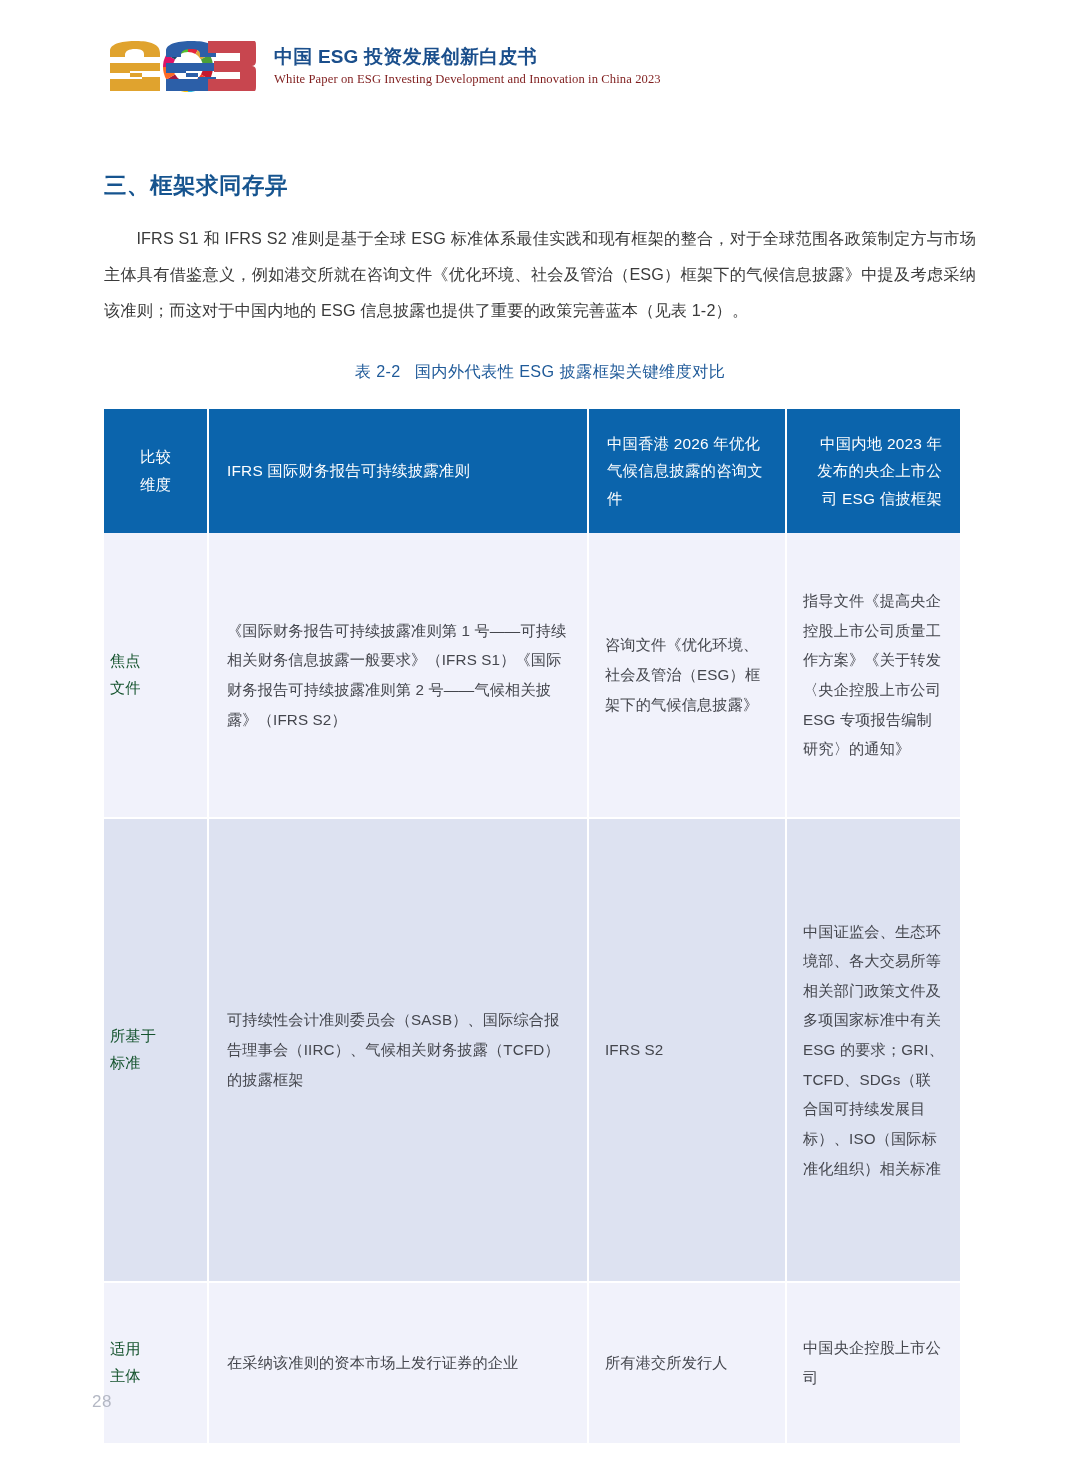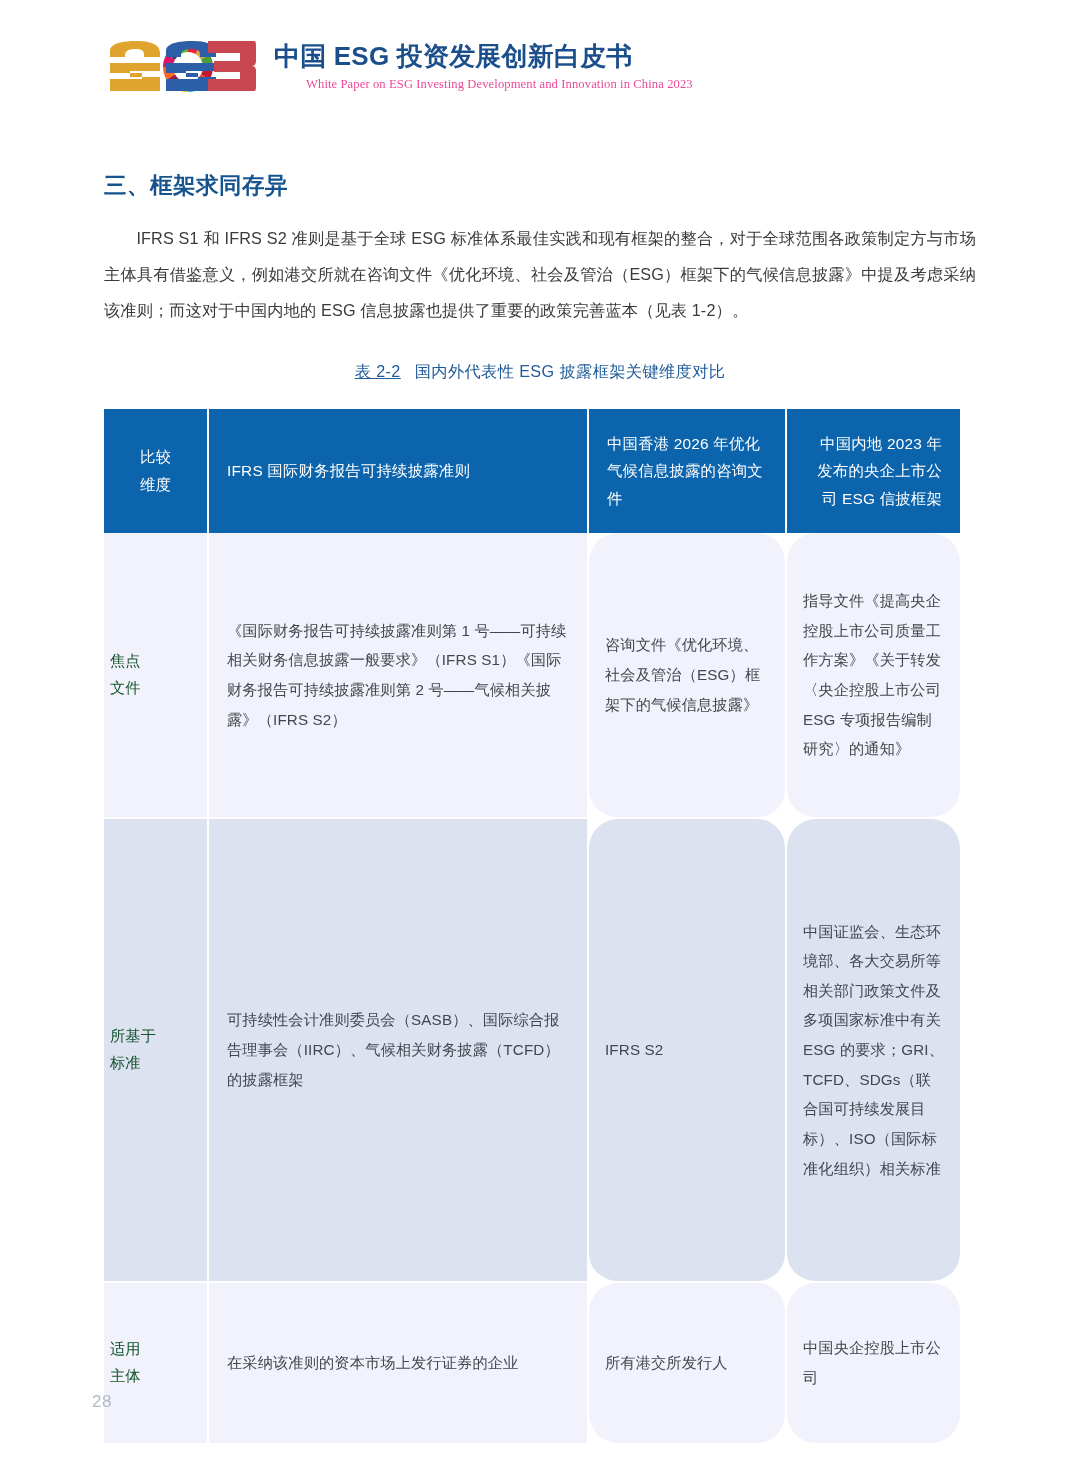--- a/index.html
+++ b/index.html
@@ -27,35 +27,34 @@
     flex: 0 0 152px;
     position: relative;
   }
   .logo-svg { display: block; }
 
   .header-titles {
     margin-left: 18px;
     padding-bottom: 2px;
   }
   .header-title-cn {
-    font-size: 26px;
+    font-size: 19px;
     font-weight: bold;
     color: #1b4f8c;
     letter-spacing: 0.2px;
     line-height: 1.25;
     white-space: nowrap;
   }
   .header-title-en {
     font-family: "Liberation Serif", "DejaVu Serif", serif;
     font-size: 12.6px;
-    color: #ec4899;
+    color: #7f1d1d;
     letter-spacing: 0.1px;
     margin-top: 4px;
     white-space: nowrap;
-    margin-left: 32px;
   }
 
   
   .section-heading {
     margin: 74px 0 0 104px;
     font-size: 22.5px;
     font-weight: bold;
     color: #16548f;
     letter-spacing: 0.5px;
   }
@@ -72,21 +71,21 @@
   }
 
   
   .table-caption {
     margin-top: 32px;
     text-align: center;
     font-size: 16.2px;
     color: #1f5a99;
     letter-spacing: 0.4px;
   }
-  .table-caption .cap-num { margin-right: 14px; text-decoration: underline; }
+  .table-caption .cap-num { margin-right: 14px; }
 
   
   .table-wrap {
     margin: 26px 104px 0 104px;
   }
   table.cmp {
     width: 856px;
     border-collapse: separate;
     border-spacing: 0;
     table-layout: fixed;
@@ -131,21 +130,21 @@
   td.dim {
     text-align: left;
     padding: 22px 6px;
     line-height: 1.75;
     color: #14532d;
   }
 
   tbody tr.band-light td { background: #f1f2fb; }
   tbody tr.band-dark  td { background: #dde2f1; }
 
-  td.narrow { padding-left: 16px; padding-right: 14px; border-radius: 29px; }
+  td.narrow { padding-left: 16px; padding-right: 14px; }
 
   .row1 td { height: 286px; }
   .row2 td { height: 464px; }
   .row3 td { height: 160px; }
 
   
   .page-number {
     position: absolute;
     left: 92px;
     bottom: 54px;

